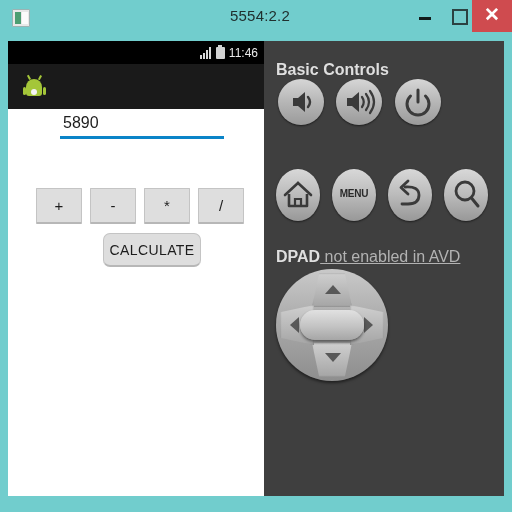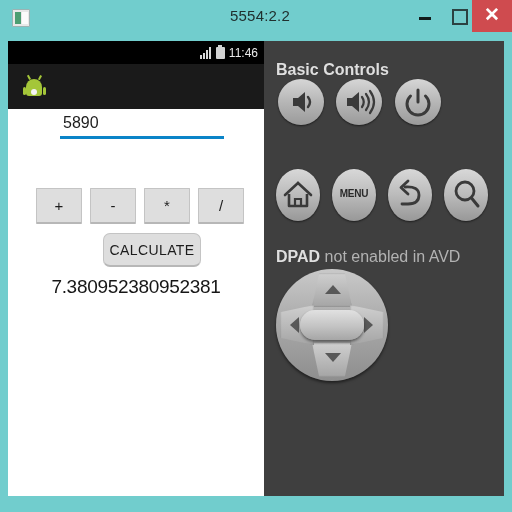--- a/index.html
+++ b/index.html
@@ -295,20 +295,21 @@
     font-size: 16px;
     font-weight: bold;
     color: #dfdfdf;
   }
   #heading-basic    { top: 20px; }
   #heading-hardware { top: 110px; }
   #heading-dpad     { top: 207px; }
   #dpad-note {
     font-weight: normal;
     color: #b2b2b2;
+    text-decoration: underline;
   }
   #heading-keyboard { top: 348px; }
   #keyboard-note {
     position: absolute;
     left: 12px; top: 364px;
     font-size: 12px;
     color: #d8d8d8;
   }
 
   
@@ -466,21 +467,20 @@
       <div id="calc-content">
         <input class="calc-field" id="field-operand-a" type="text" value="5890" style="">
 
         <button class="op-button" id="op-add">+</button>
         <button class="op-button" id="op-sub">-</button>
         <button class="op-button" id="op-mul">*</button>
         <button class="op-button" id="op-div">/</button>
 
         <button id="calculate-button">CALCULATE</button>
 
-        <div id="result-text">7.380952380952381</div>
       </div>
     </div>
 
     <div id="control-panel">
 
       <div class="panel-heading" id="heading-basic">Basic Controls</div>
 
       <div class="round-btn" id="btn-volume-down">
         <svg class="btn-svg" viewBox="0 0 46 46">
           <path d="M15 19 h5 l7 -6 v20 l-7 -6 h-5 z" fill="#3a3a3a"></path>

